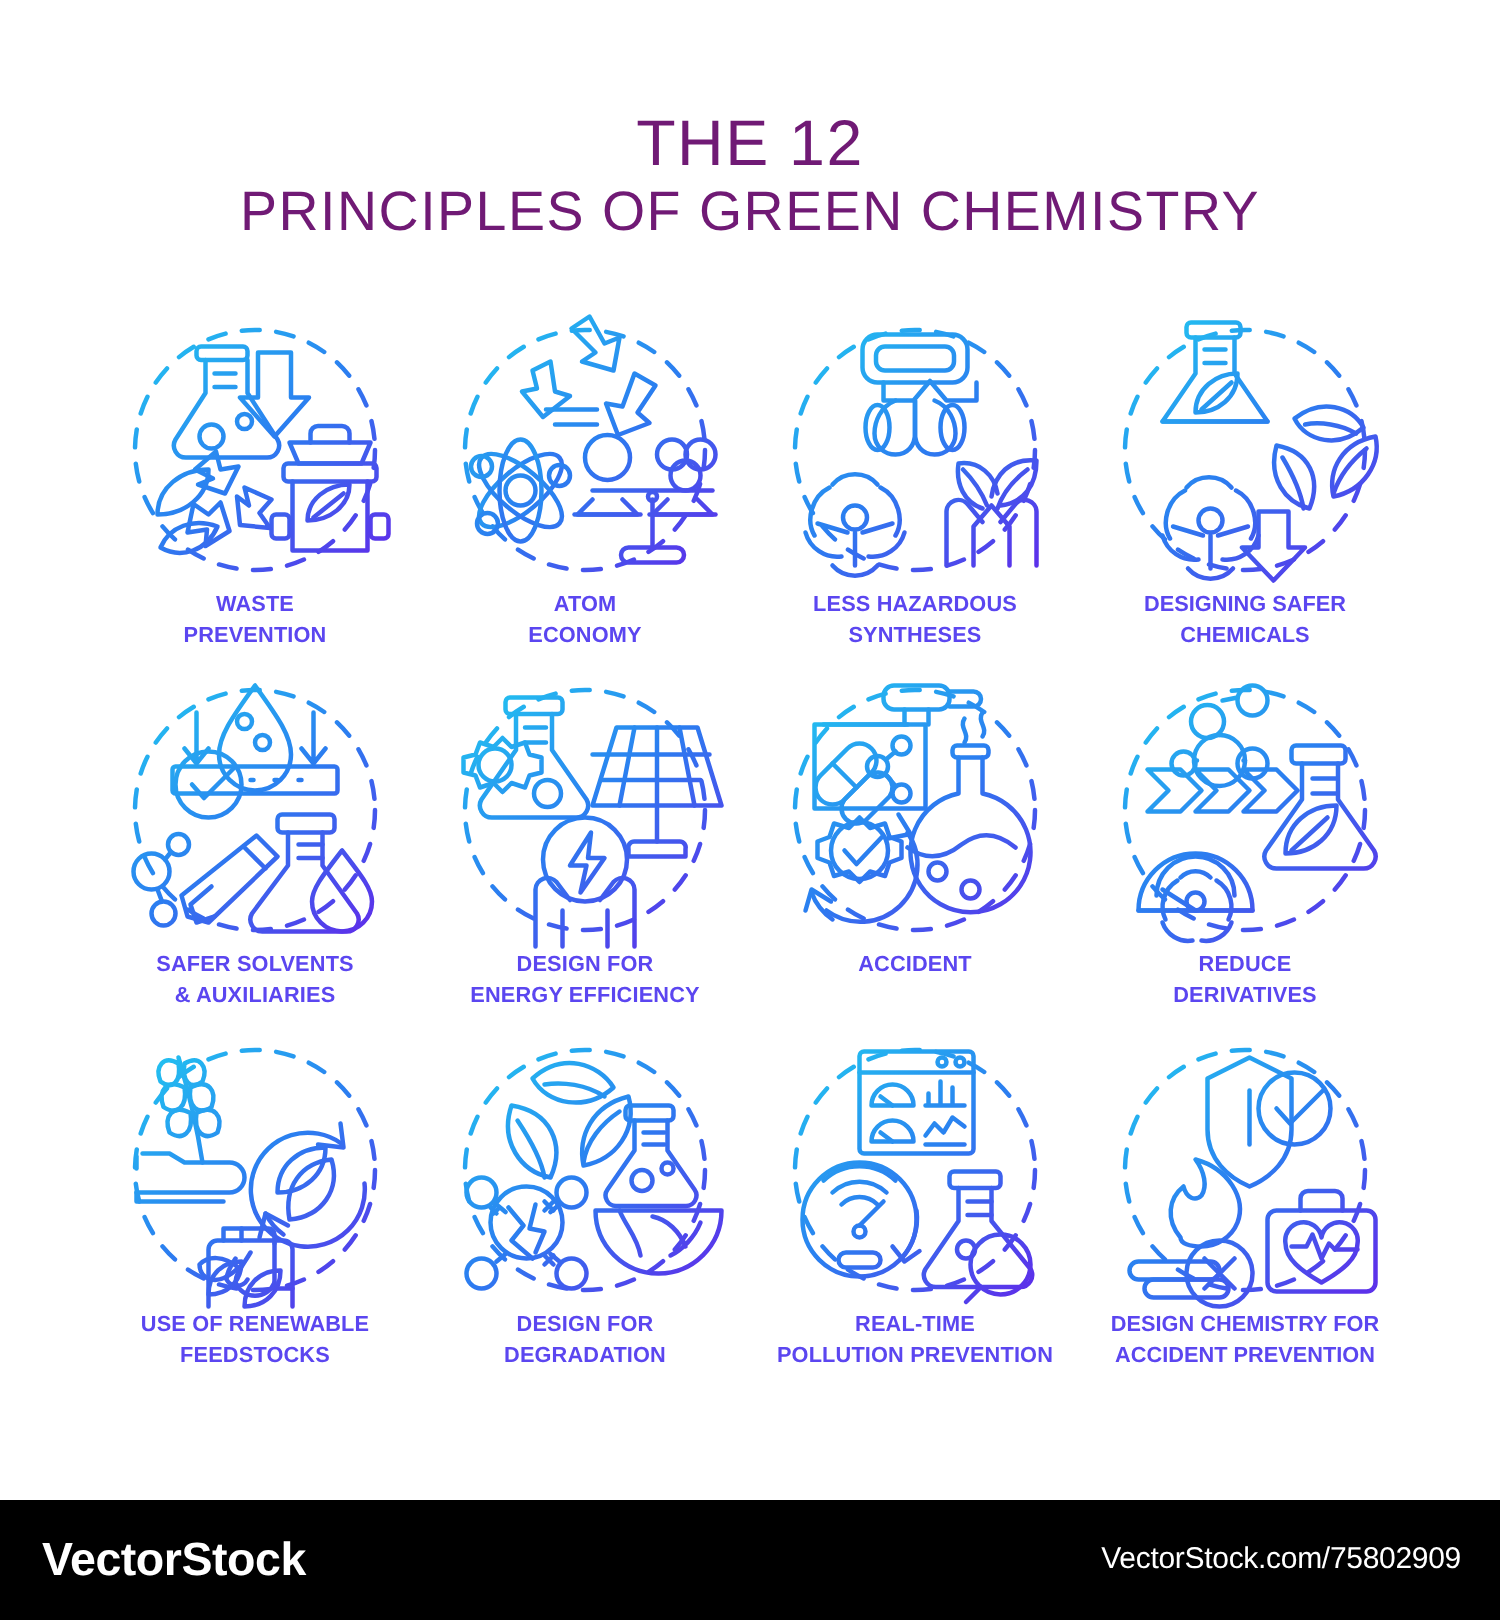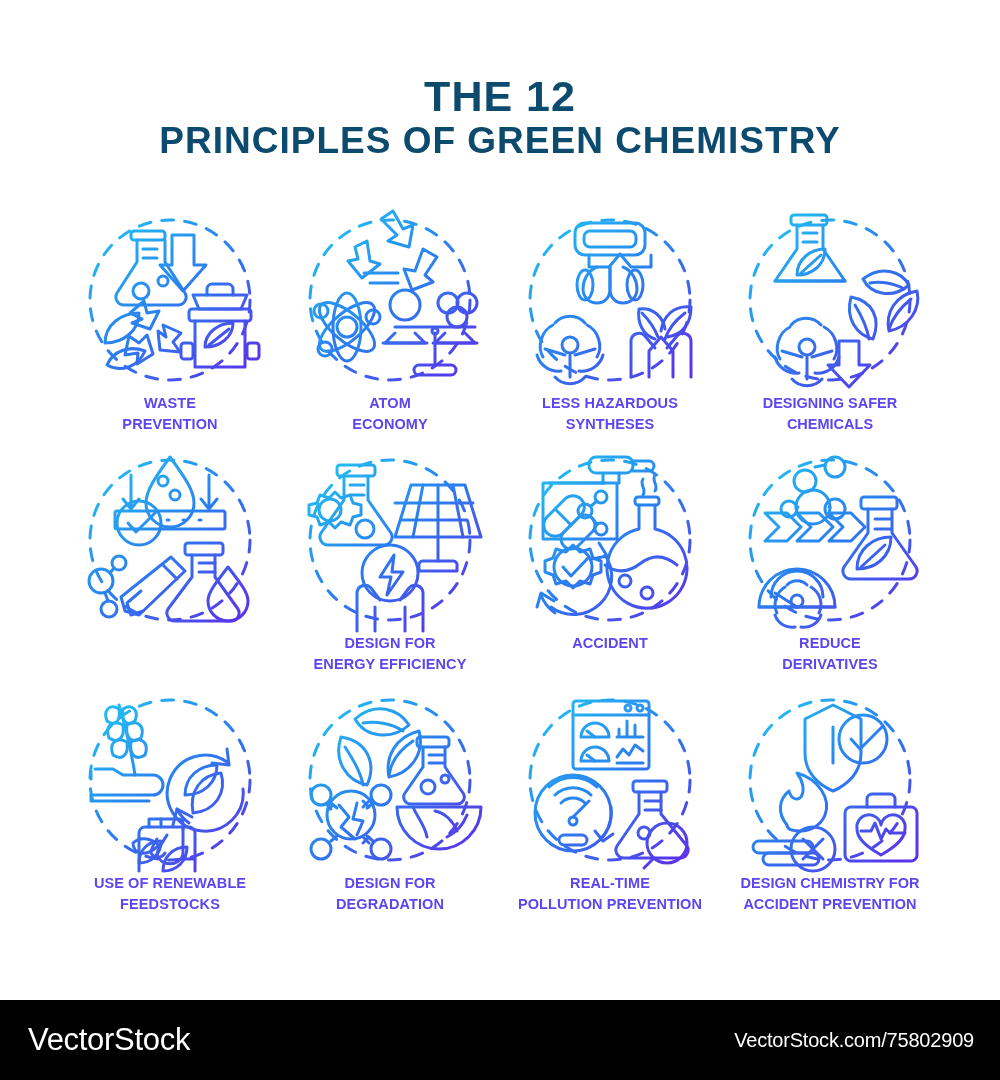--- a/index.html
+++ b/index.html
@@ -10,22 +10,22 @@
     overflow:hidden;
   }
   .page{position:relative;width:1000px;height:1080px;background:#fff;}
 
   
   .title-block{
     position:absolute;left:0;top:72px;width:1000px;
     text-align:center;
   }
   .title-line{
-    color:#0c4a6e;
-    font-weight:700;
+    color:#701a75;
+    font-weight:400;
     letter-spacing:1px;
     line-height:1.12;
   }
   .title-line.l1{font-size:43px;}
   .title-line.l2{font-size:37px;}
 
   
   .grid{
     position:absolute;left:60px;top:205px;
     width:880px;
@@ -56,21 +56,21 @@
 
   
   .footer{
     position:absolute;left:0;bottom:0;
     width:1000px;height:80px;
     background:#000;
   }
   .footer-brand{
     position:absolute;left:28px;top:50%;
     transform:translateY(-50%);
-    color:#fff;font-size:31px;font-weight:normal;
+    color:#fff;font-size:31px;font-weight:bold;
     letter-spacing:-0.3px;
   }
   .footer-url{
     position:absolute;right:26px;top:50%;
     transform:translateY(-50%);
     color:#fff;font-size:20px;font-weight:normal;
     letter-spacing:-0.2px;
   }
 </style>
 </head>
@@ -293,20 +293,22 @@
             <path d="M88 120 l14 14"></path>
             <path d="M66 146 l-14 12 l4 12 l12 -4"></path>
 
             <rect x="110" y="98" width="38" height="12" rx="3"></rect>
             <path d="M117 110 v22 l-24 32 a8 8 0 0 0 7 12 h56 a8 8 0 0 0 7 -12 l-23 -32 v-22"></path>
             <path d="M124 118 h16 M124 127 h16"></path>
             <path d="M153 122 c-14 18 -20 26 -20 34 a20 20 0 0 0 40 0 c0 -8 -6 -16 -20 -34 z"></path>
           </g>
         </svg>
       </div>
+      <div class="caption">SAFER SOLVENTS
+&amp; AUXILIARIES</div>
     </div>
 
     <div class="cell cell-6">
       <div class="icon-wrap">
         <svg width="190" height="190" viewBox="0 0 190 190" fill="none">
           <defs>
             <linearGradient id="g6" x1="25" y1="20" x2="165" y2="175" gradientUnits="userSpaceOnUse">
               <stop offset="0" stop-color="#22c2f0"></stop>
                 <stop offset="0.5" stop-color="#2b7ef0"></stop>
                 <stop offset="1" stop-color="#5b32ea"></stop>

